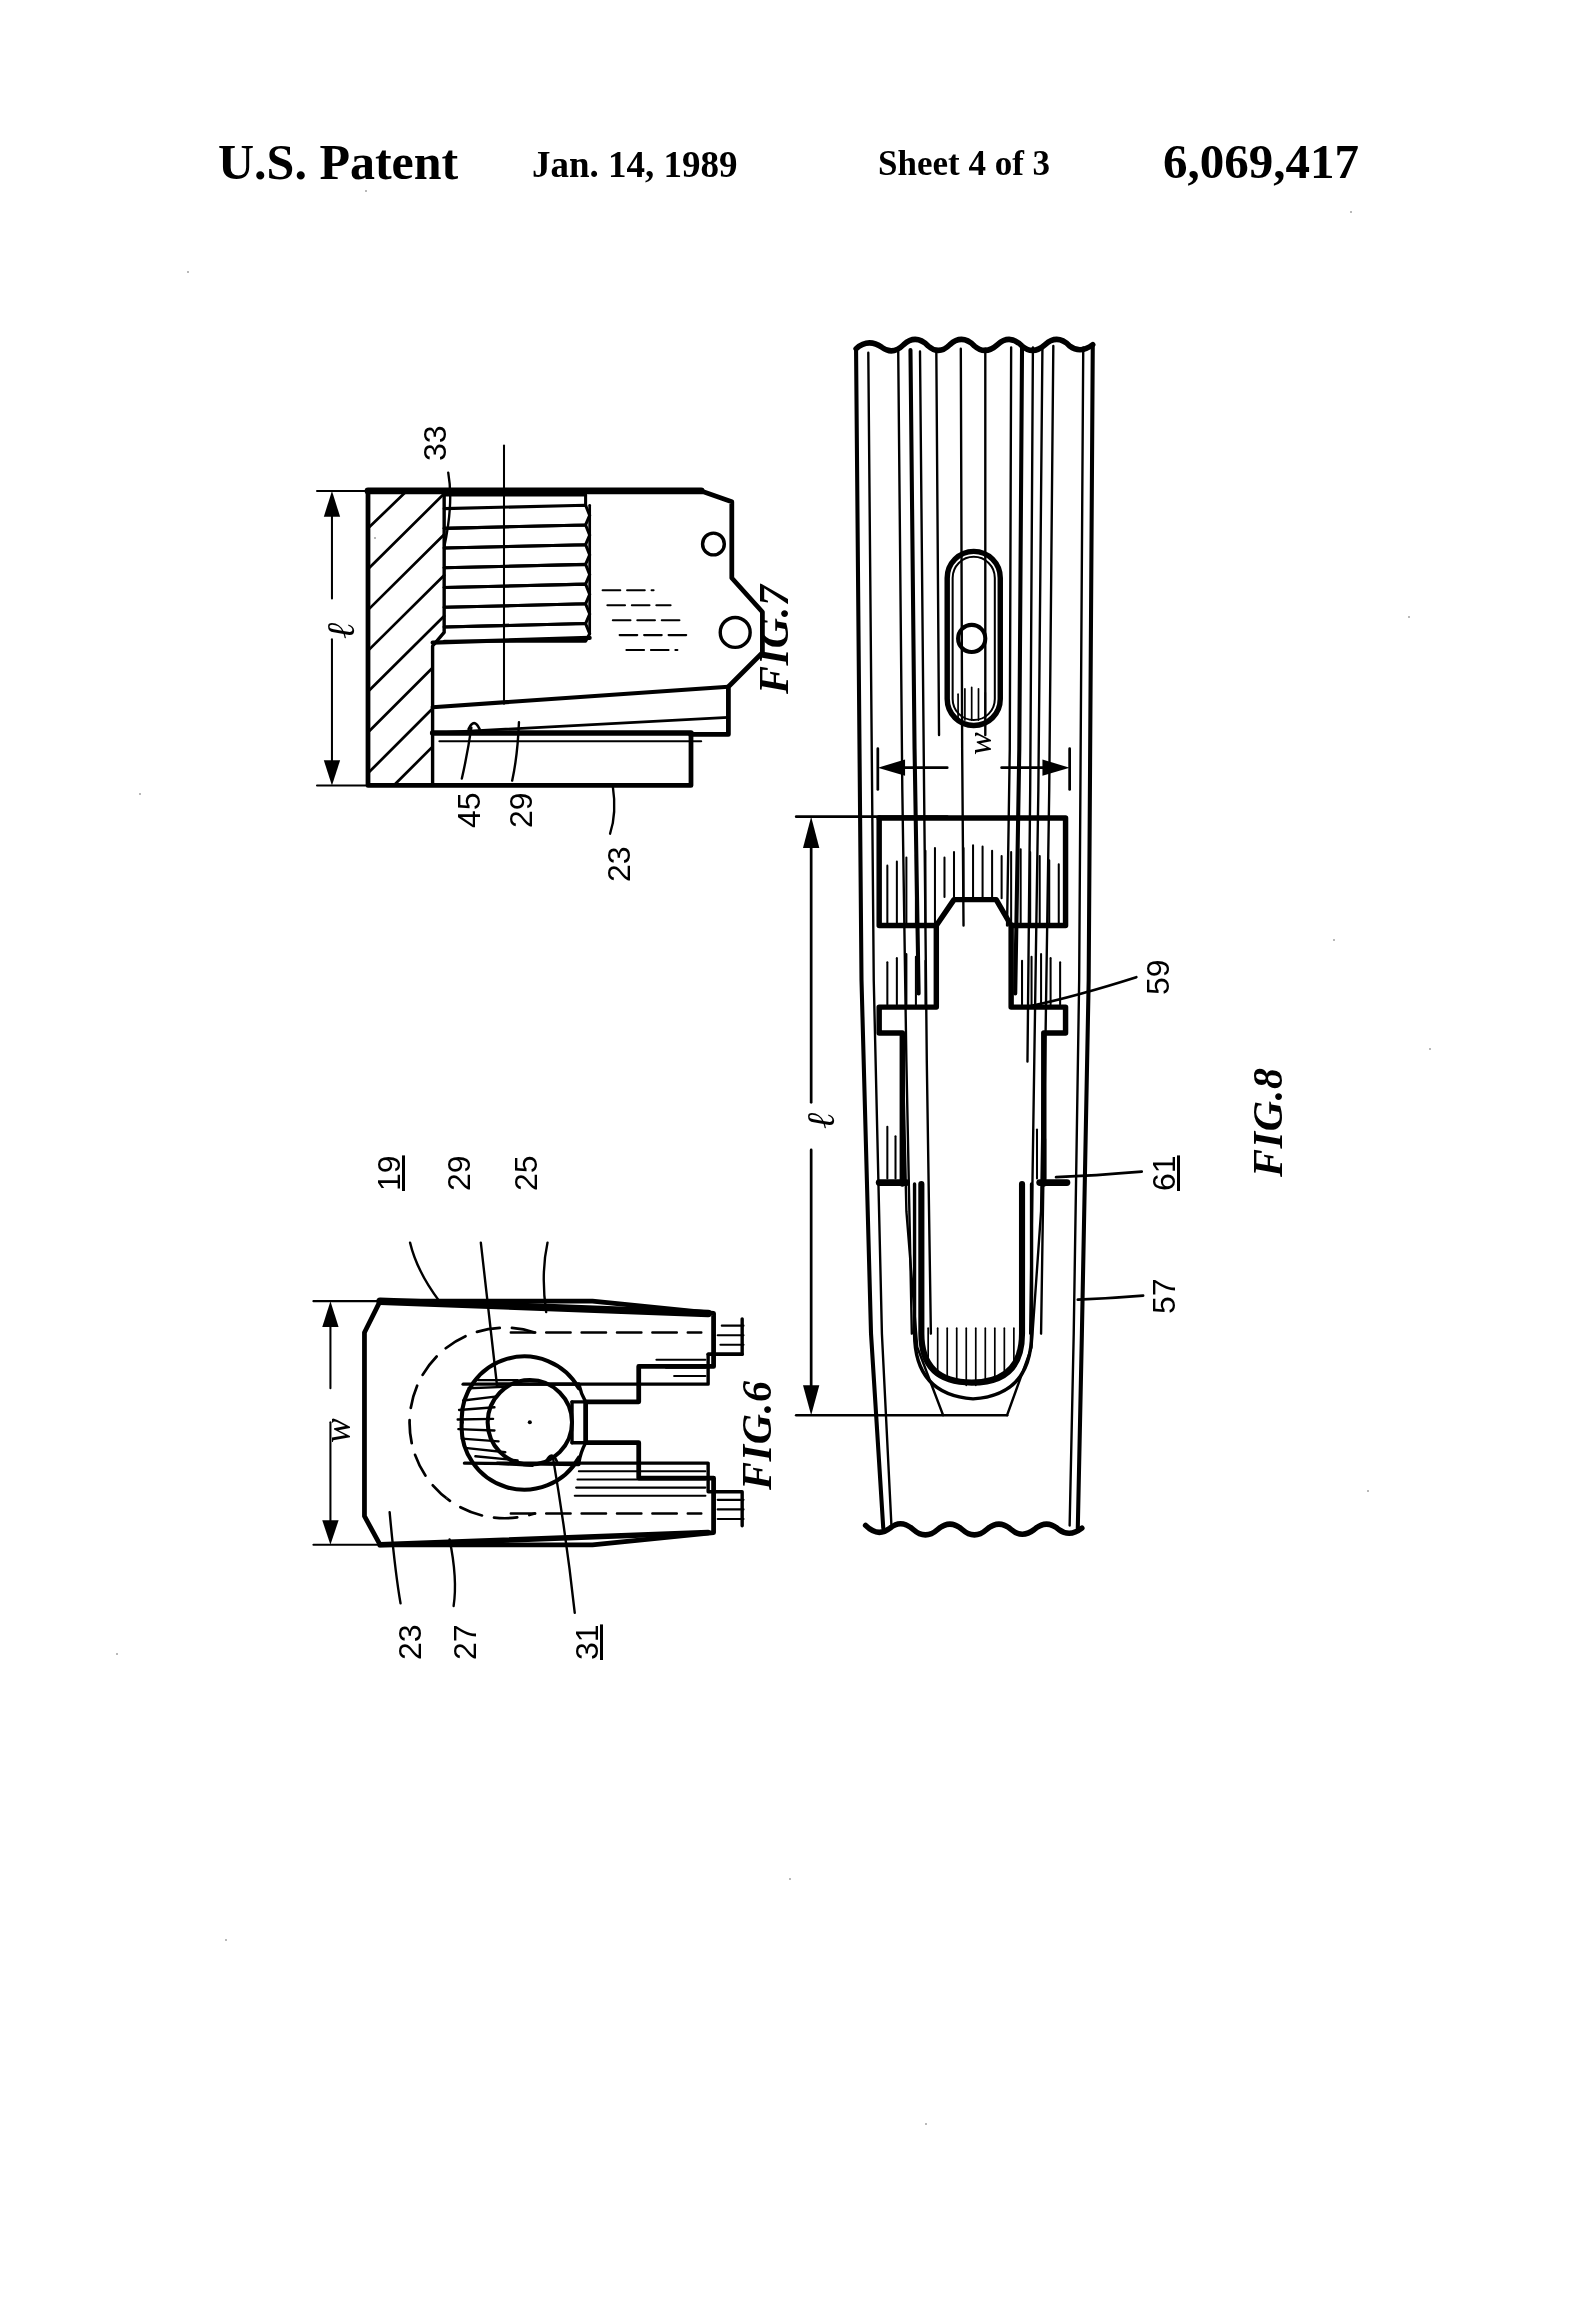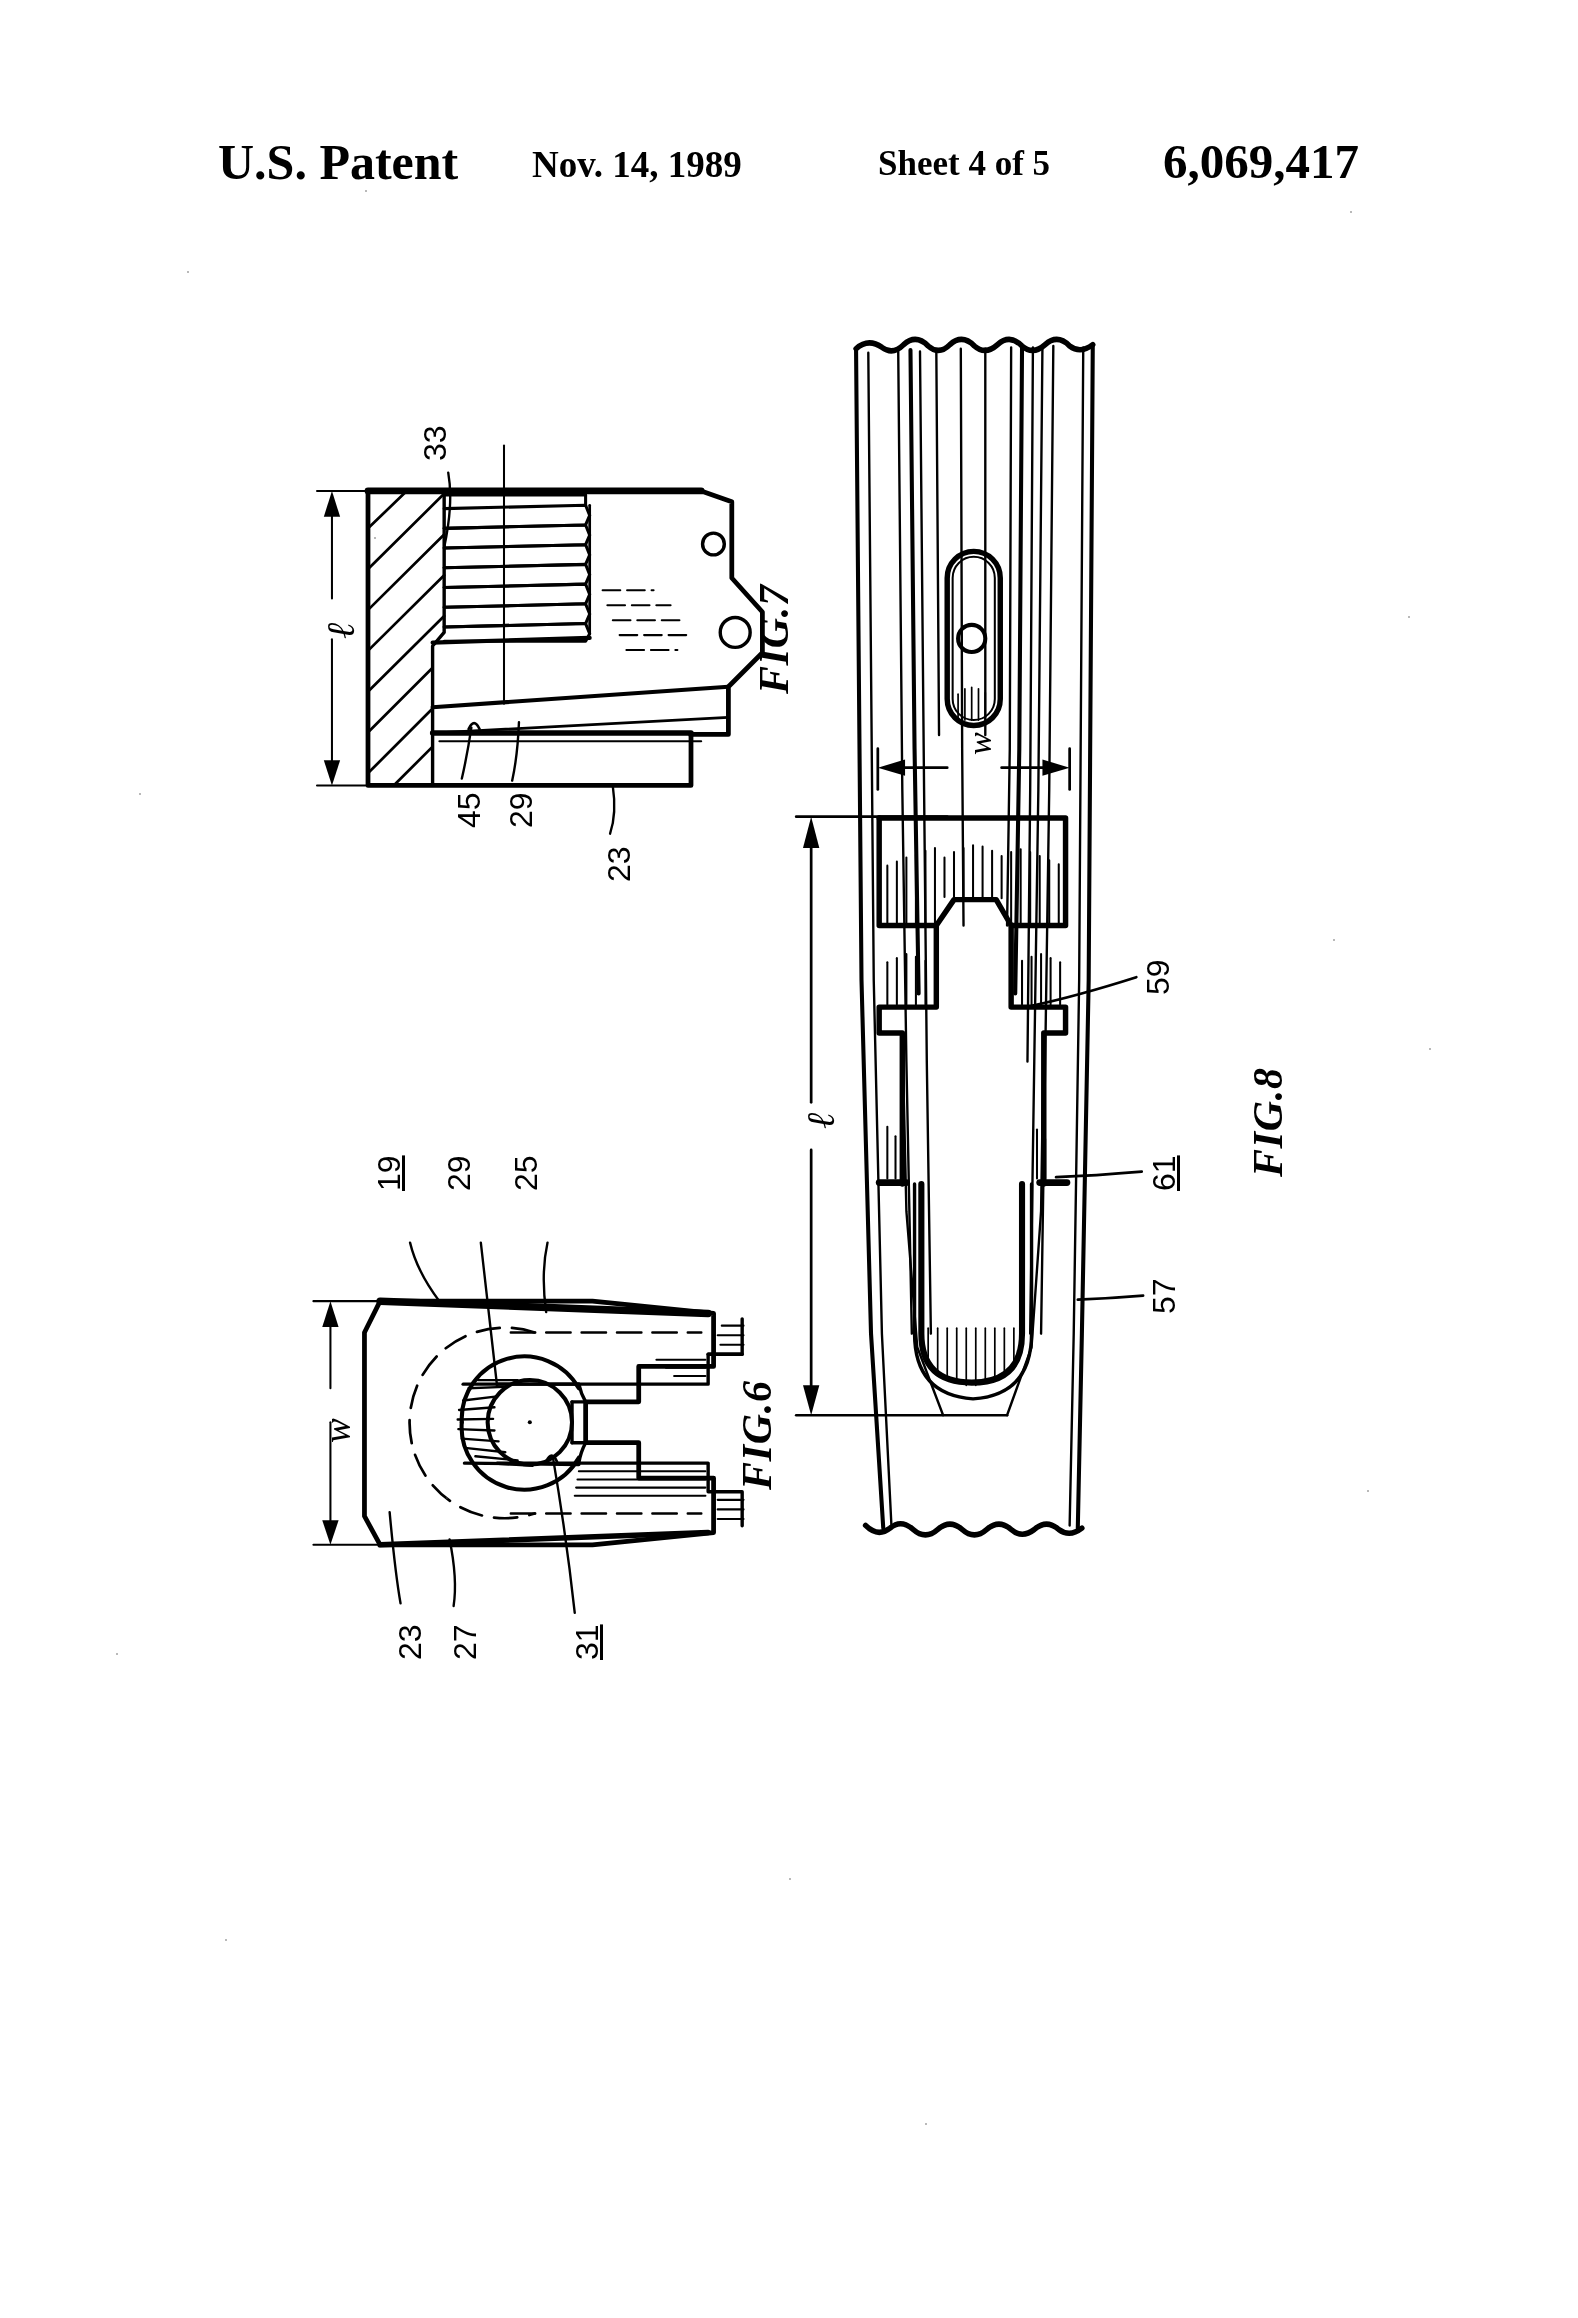--- a/index.html
+++ b/index.html
@@ -94,22 +94,22 @@
     opacity: .55;
   }
 </style>
 </head>
 <body>
 
 <div id="page">
 
   <div id="header">
     <div class="hdr" id="hdr-title">U.S. Patent</div>
-    <div class="hdr" id="hdr-date">Nov. 14, 1989</div>
-    <div class="hdr" id="hdr-sheet">Sheet 4 of 5</div>
+    <div class="hdr" id="hdr-date">Jan. 14, 1989</div>
+    <div class="hdr" id="hdr-sheet">Sheet 4 of 3</div>
     <div class="hdr" id="hdr-number">6,069,417</div>
   </div>
 
   <div class="fig" id="fig7" style="left:293px; top:408px; width:490px; height:476px;">
     <svg width="490" height="476" viewBox="0 0 720 700">
       <g fill="none" stroke="#000" stroke-linecap="round" stroke-linejoin="round">
 
         <g stroke-width="3">
           <line x1="35" y1="122" x2="135" y2="122"></line>
           <line x1="35" y1="555" x2="135" y2="555"></line>

